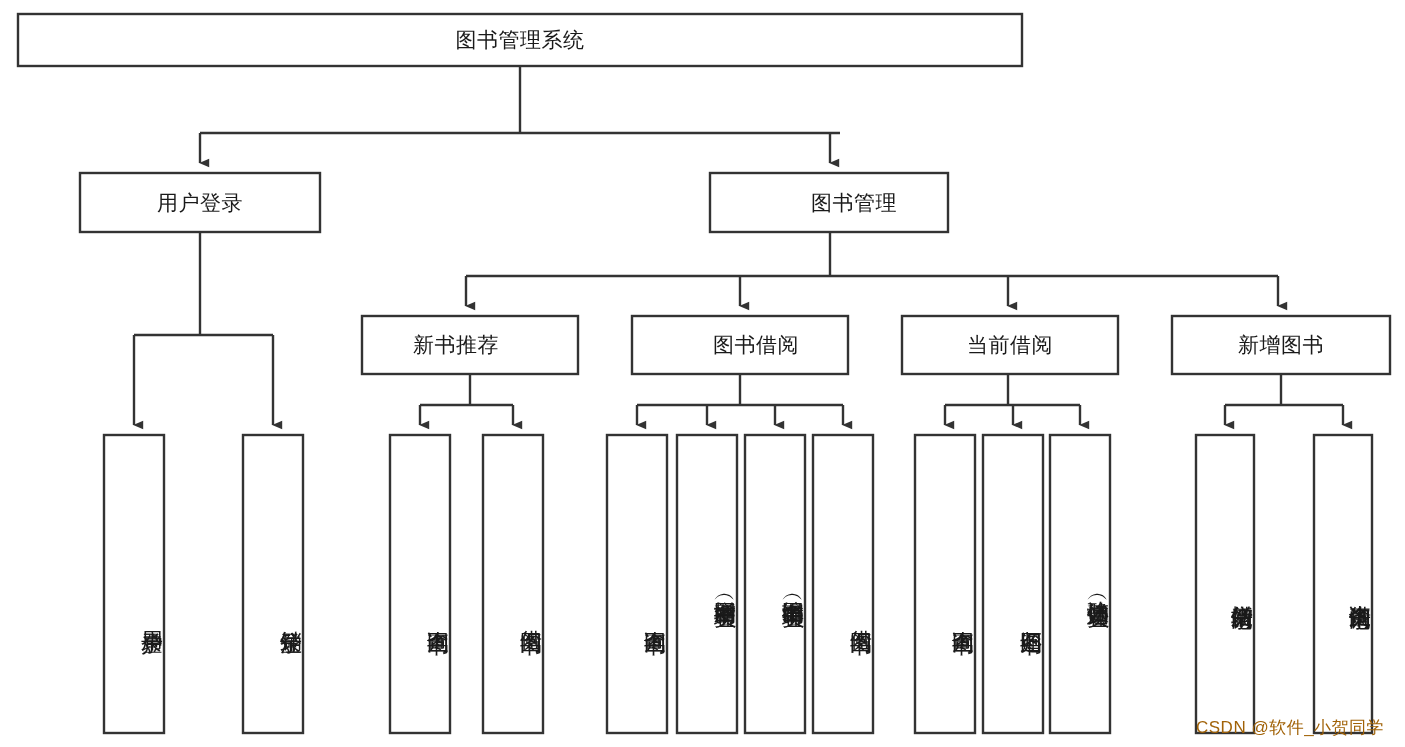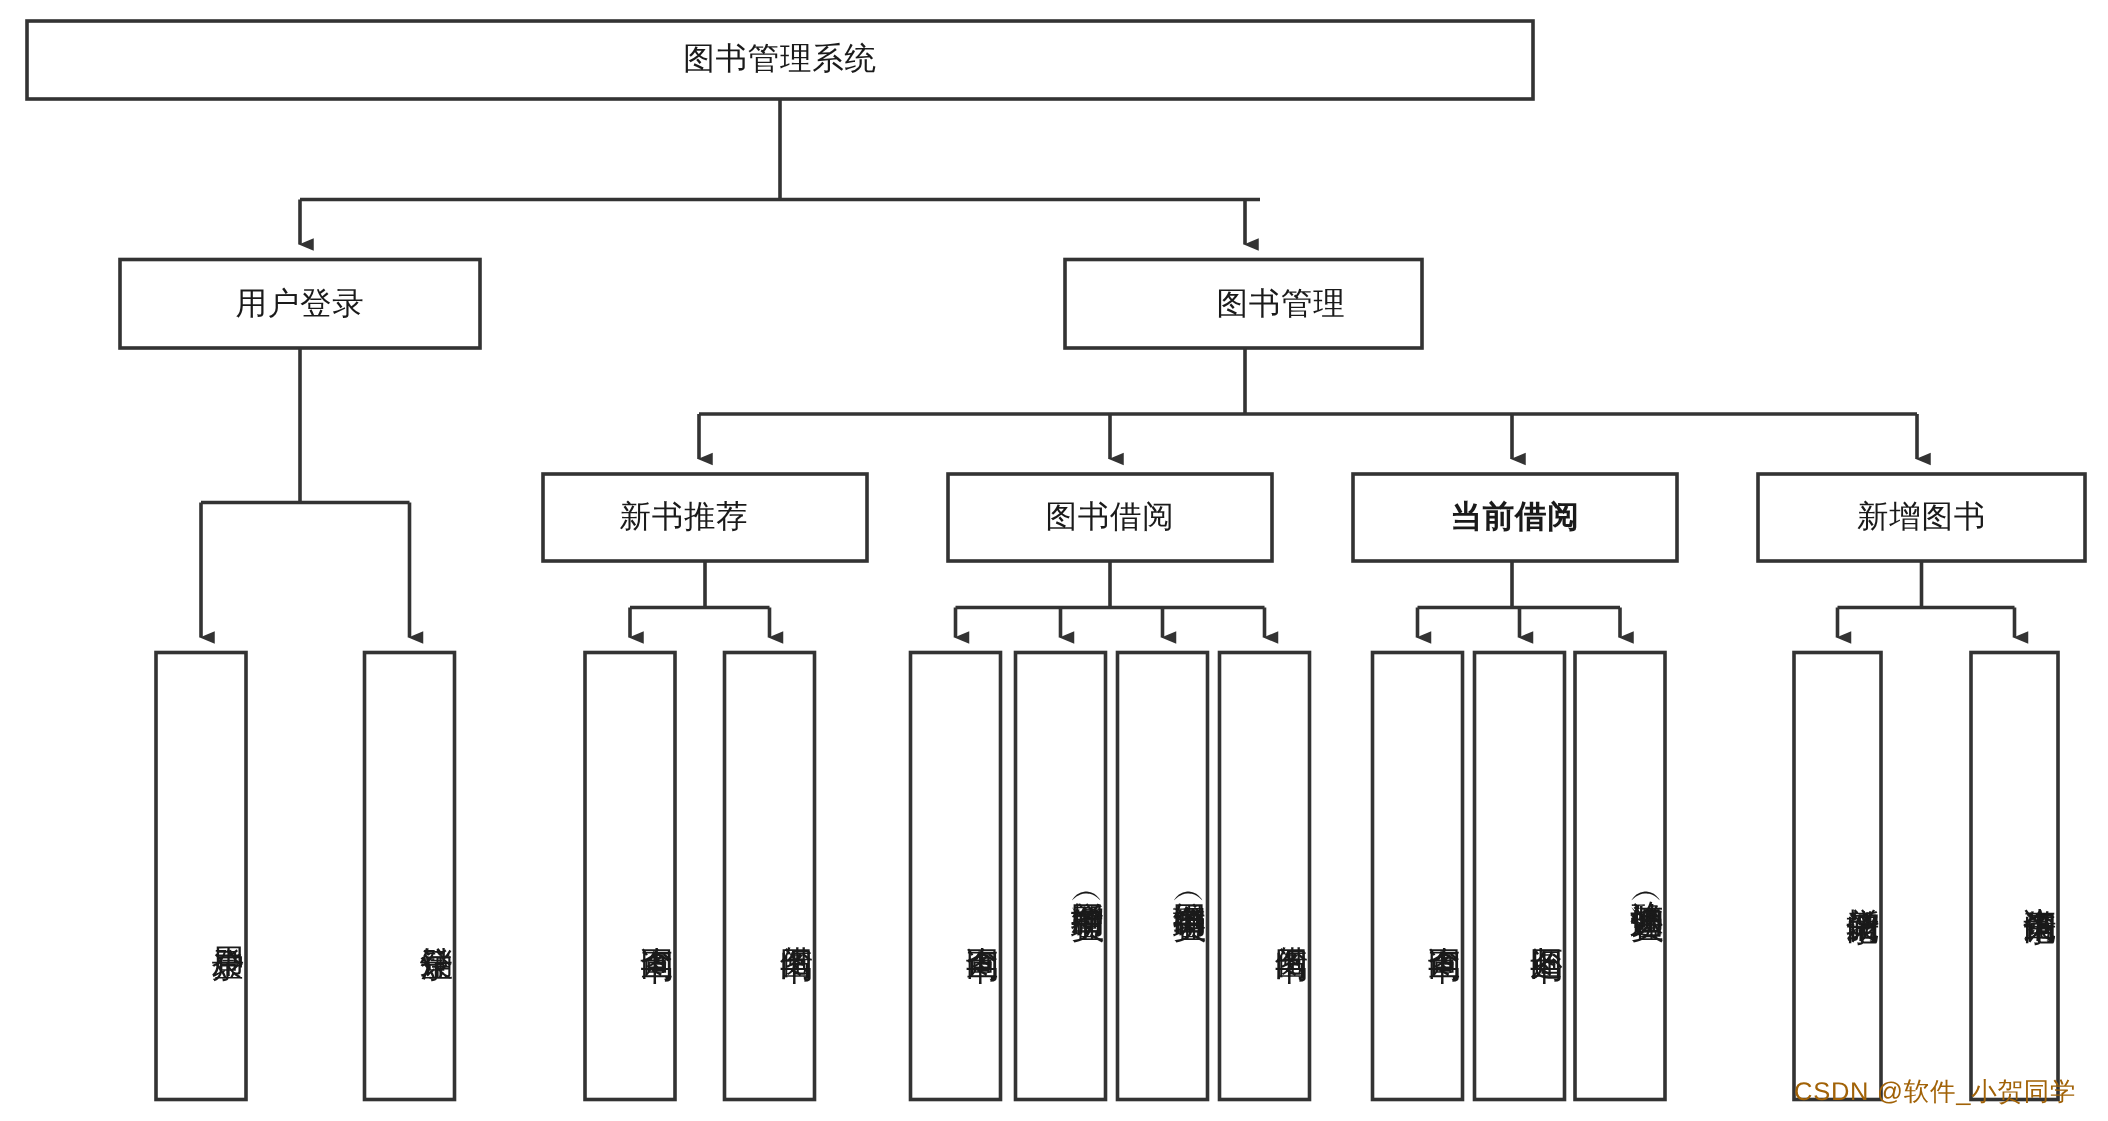--- a/index.html
+++ b/index.html
@@ -152,22 +152,22 @@
     <path class="connector" d="M 1225 405 L 1225 425" marker-end="url(#arrow)"></path>
     <path class="connector" d="M 1343 405 L 1343 425" marker-end="url(#arrow)"></path>
   </svg>
 
   <div class="node-label-h" style="left:18px; top:14px; width:1004px; height:52px;">图书管理系统</div>
 
   <div class="node-label-h" style="left:80px; top:173px; width:240px; height:59px;">用户登录</div>
   <div class="node-label-h" style="left:710px; top:173px; width:288px; height:59px;">图书管理</div>
 
   <div class="node-label-h" style="left:362px; top:316px; width:188px; height:58px;">新书推荐</div>
-  <div class="node-label-h" style="left:632px; top:316px; width:216px; height:58px;">图书借阅</div>
-  <div class="node-label-h" style="left:902px; top:316px; width:216px; height:58px;font-weight:bold;">当前借阅</div>
+  <div class="node-label-h" style="left:632px; top:316px; width:216px; height:58px;padding-left:16px;">图书借阅</div>
+  <div class="node-label-h" style="left:902px; top:316px; width:216px; height:58px;">当前借阅</div>
   <div class="node-label-h" style="left:1172px; top:316px; width:218px; height:58px;">新增图书</div>
 
   <div class="node-label-v" style="left:104px; top:500px; width:60px; height:230px;">用户登录</div>
   <div class="node-label-v" style="left:243px; top:500px; width:60px; height:230px;">注销登录</div>
   <div class="node-label-v" style="left:390px; top:500px; width:60px; height:230px;">查询图书</div>
   <div class="node-label-v" style="left:483px; top:500px; width:60px; height:230px;">借阅图书</div>
   <div class="node-label-v" style="left:607px; top:500px; width:60px; height:230px;">查询图书</div>
   <div class="node-label-v" style="left:677px; top:443px; width:60px; height:288px;">新增图书（管理员）</div>
   <div class="node-label-v" style="left:745px; top:443px; width:60px; height:288px;">编辑图书（管理员）</div>
   <div class="node-label-v" style="left:813px; top:500px; width:60px; height:230px;">借阅图书</div>

